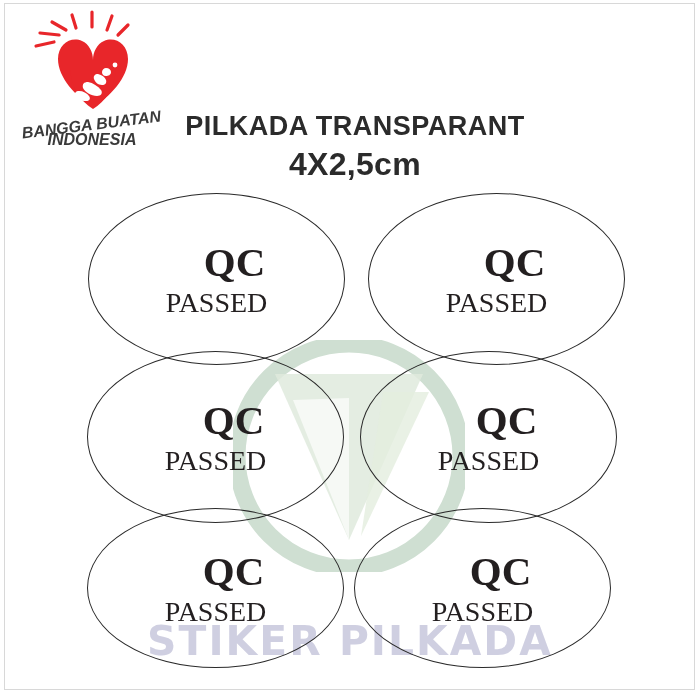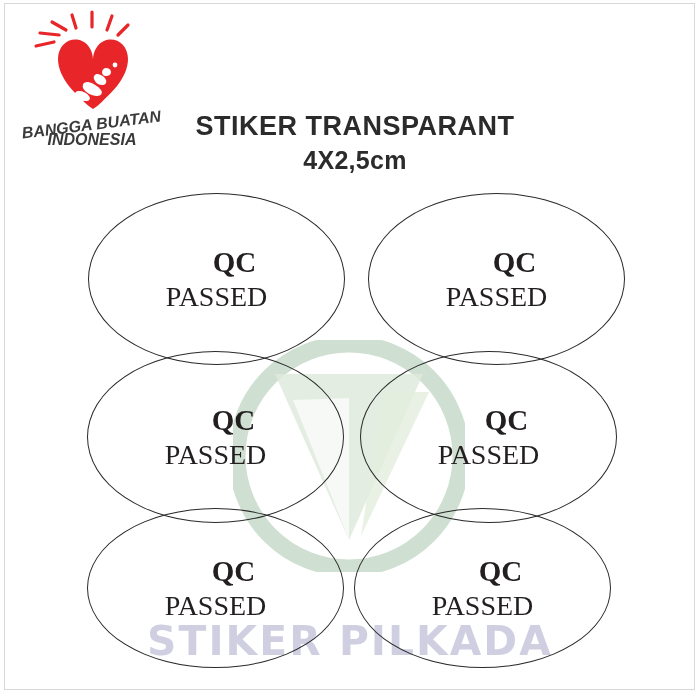--- a/index.html
+++ b/index.html
@@ -82,21 +82,21 @@
     font-weight: 700;
     font-size: 27px;
     letter-spacing: 0.5px;
     color: #2b2b2b;
     line-height: 1.1;
     white-space: nowrap;
   }
   #sticker-size {
     font-family: "Liberation Sans", sans-serif;
     font-weight: 700;
-    font-size: 25px;
+    font-size: 32px;
     letter-spacing: 0.3px;
     color: #2b2b2b;
     margin-top: 5px;
     line-height: 1.1;
   }
 
   
   #sticker-grid {
     position: absolute;
     inset: 0;
@@ -109,21 +109,21 @@
     background: transparent;
     box-sizing: border-box;
     display: flex;
     flex-direction: column;
     align-items: center;
     justify-content: center;
   }
   .sticker .qc {
     font-family: "Liberation Serif", serif;
     font-weight: 700;
-    font-size: 29px;
+    font-size: 41px;
     color: #231f20;
     line-height: 1;
     letter-spacing: 0px;
     margin-left: 36px;
   }
   .sticker .passed {
     font-family: "Liberation Serif", serif;
     font-weight: 400;
     font-size: 28px;
     color: #231f20;
@@ -177,21 +177,21 @@
         <circle cx="72" cy="90" r="2.6"></circle>
       </g>
       <g fill="#3a3a3a" font-family="'Liberation Sans', sans-serif" font-weight="bold" font-style="italic">
         <text x="78" y="122" font-size="16" text-anchor="middle" transform="rotate(-7 78 122)">BANGGA BUATAN</text>
         <text x="78" y="137" font-size="16" text-anchor="middle">INDONESIA</text>
       </g>
     </svg>
   </div>
 
   <div id="title-block">
-    <div id="sticker-title">STIKER TRANSPARANT</div>
+    <div id="sticker-title">PILKADA TRANSPARANT</div>
     <div id="sticker-size">4X2,5cm</div>
   </div>
 
   <div id="sticker-grid">
       <div class="sticker" style="left: 88px; top: 193px; width: 257px; height: 172px; border-color: rgb(42, 42, 42);">
         <div class="qc" style="color: rgb(35, 31, 32);">QC</div>
         <div class="passed" style="color: rgb(35, 31, 32);">PASSED</div>
       </div>
       <div class="sticker" style="left: 368px; top: 193px; width: 257px; height: 172px; border-color: rgb(42, 42, 42);">
         <div class="qc" style="color: rgb(35, 31, 32);">QC</div>

